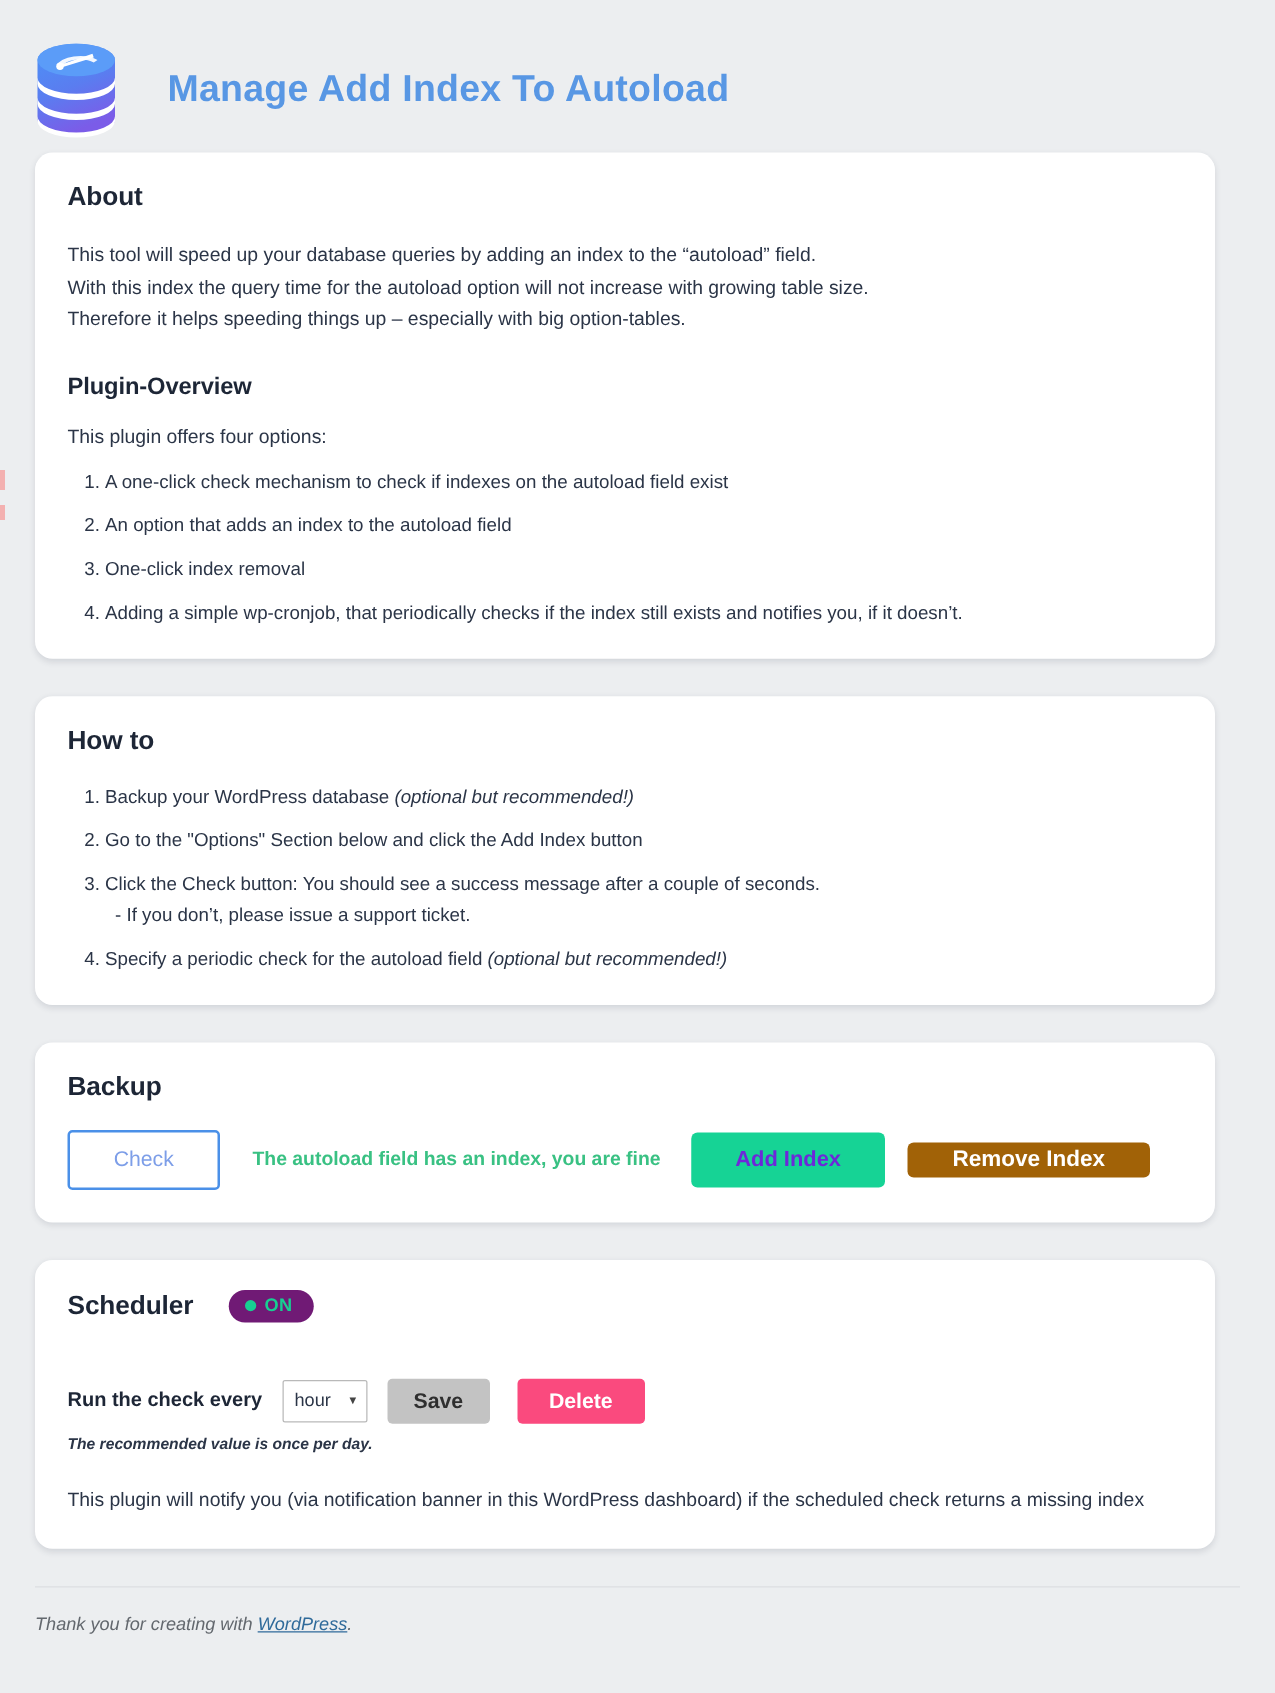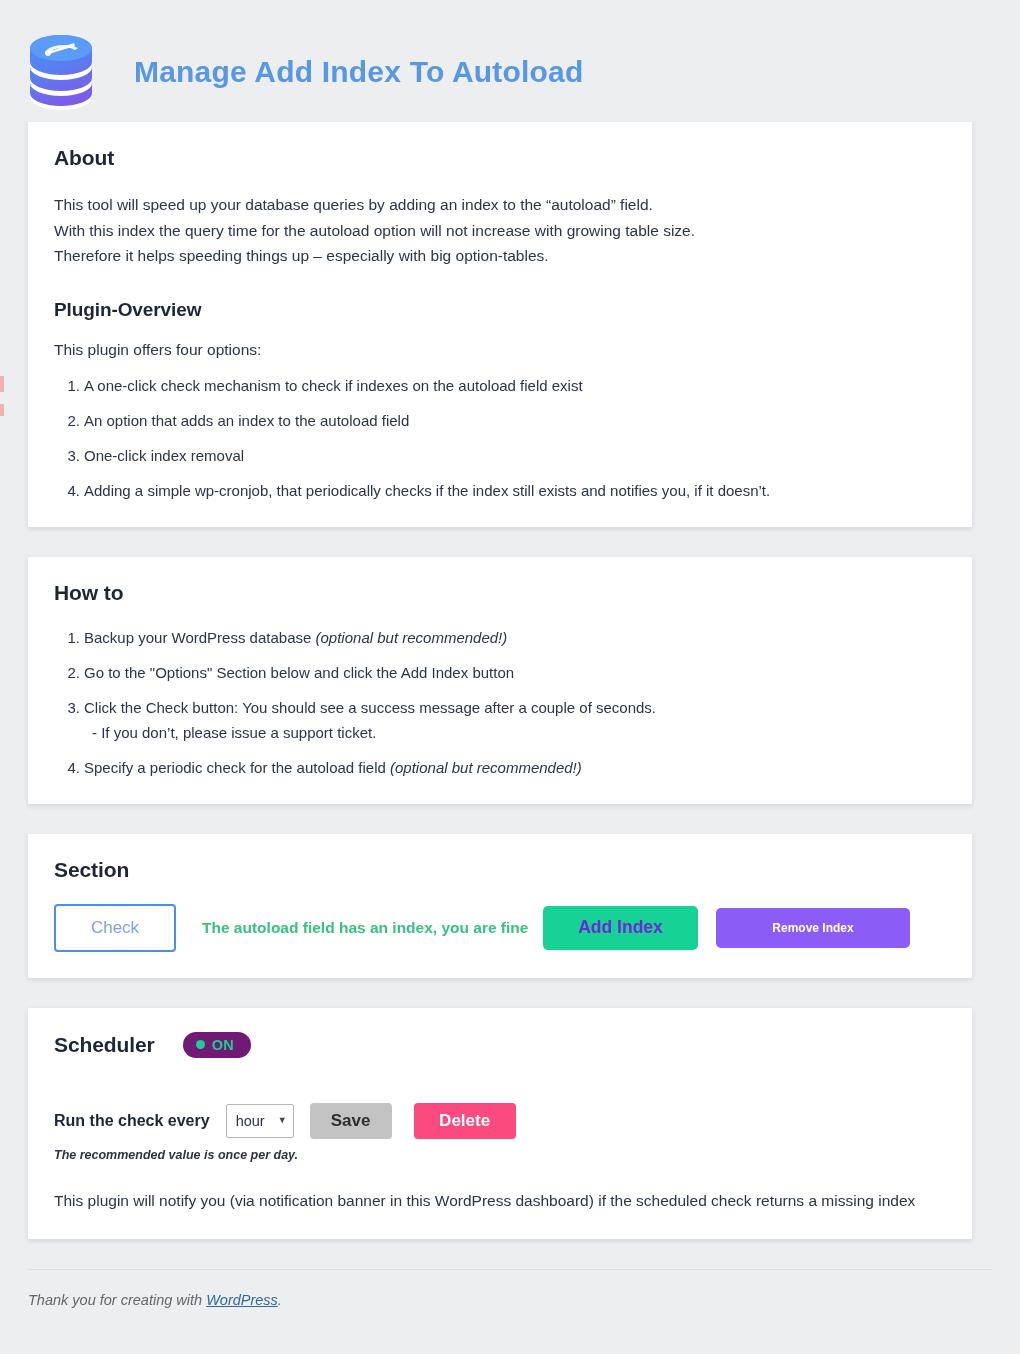--- a/index.html
+++ b/index.html
@@ -42,24 +42,24 @@
     margin-left: 34px;
     font-size: 30px;
     font-weight: bold;
     color: #5897e4;
     letter-spacing: .2px;
   }
 
   
   .card {
     background: #ffffff;
-    border-radius: 0;
+    border-radius: 14px;
     box-shadow: 0 2px 5px rgba(40,50,70,.13);
     margin: 0 48px 30px 28px;
-    padding: 24px 16px 26px 0;
+    padding: 24px 6px 26px 0;
   }
   .card-inner { padding: 0 26px; }
 
   h2.section-title {
     font-size: 21px;
     font-weight: bold;
     color: #1d2636;
     margin-bottom: 22px;
     letter-spacing: -.1px;
   }
@@ -139,24 +139,24 @@
   .btn-add {
     width: 155px;
     height: 44px;
     background: #16d395;
     color: #6d28d9;
     font-size: 17.5px;
     margin-right: 18px;
   }
   .btn-remove {
     width: 194px;
-    height: 40px;
-    background: #8b5cf6;
+    height: 28px;
+    background: #a16207;
     color: #ffffff;
-    font-size: 12px;
+    font-size: 18px;
     margin-right: 20px;
   }
 
   
   .sched-head { display: flex; align-items: center; margin-bottom: 45px; }
   .sched-head h2 { margin-bottom: 0; }
   .badge-on {
     margin-left: 28px;
     background: #701a75;
     color: #17cf92;
@@ -293,21 +293,21 @@
         <li><span>Backup your WordPress database </span><em class="note">(optional but recommended!)</em></li>
         <li><span>Go to the "Options" Section below and click the Add Index button</span></li>
         <li><span>Click the Check button: You should see a success message after a couple of seconds.</span><span class="sub-line">- If you don’t, please issue a support ticket.</span></li>
         <li><span>Specify a periodic check for the autoload field </span><em class="note">(optional but recommended!)</em></li>
       </ol>
     </div>
   </div>
 
   <div class="card">
     <div class="card-inner">
-      <h2 class="section-title">Section</h2>
+      <h2 class="section-title">Backup</h2>
       <div class="options-row">
         <button class="btn btn-check">Check</button>
         <span class="status-msg">The autoload field has an index, you are fine</span>
         <span class="spacer"></span>
         <button class="btn btn-add">Add Index</button>
         <button class="btn btn-remove">Remove Index</button>
       </div>
     </div>
   </div>
 

